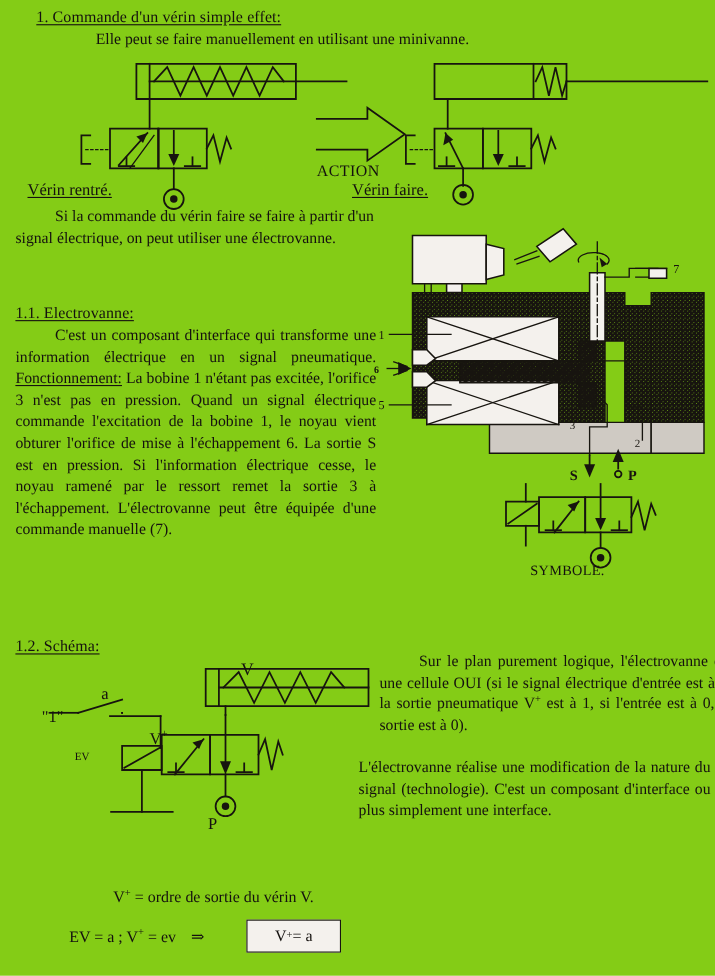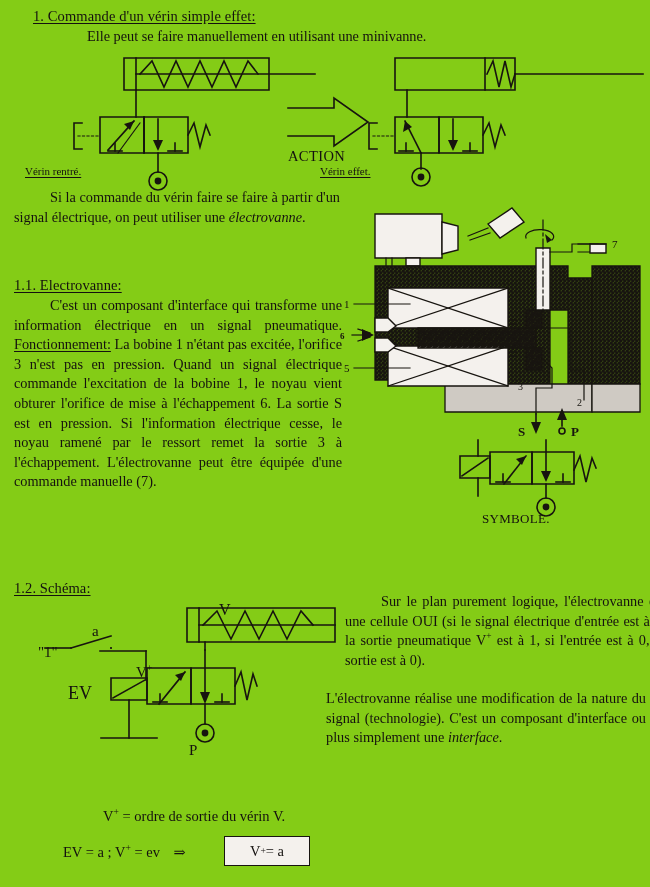--- a/index.html
+++ b/index.html
@@ -30,23 +30,23 @@
     letter-spacing: 0.1px;
     white-space: nowrap;
   }
   .para {
     font-size: 14.3px;
     line-height: 19.6px;
     text-align: justify;
     color: #15120f;
   }
   .para .ind { display: inline-block; width: 36px; }
-  .ital { font-style: italic; }
+  .ital { }
   .undl { text-decoration: underline; text-underline-offset: 1.5px; }
-  .lbl { font-size: 11px; white-space: nowrap; }
+  .lbl { font-size: 15px; white-space: nowrap; }
   sup.plus { font-size: 0.66em; vertical-align: super; line-height: 0; }
   svg.draw { position: absolute; overflow: visible; }
   svg.draw line, svg.draw path, svg.draw polyline, svg.draw rect,
   svg.draw circle, svg.draw polygon {
     stroke: #17140f;
     fill: none;
     stroke-width: 1.6;
     stroke-linecap: square;
     stroke-linejoin: miter;
     vector-effect: non-scaling-stroke;
@@ -184,21 +184,21 @@
 
     <line x1="26" y1="98" x2="26" y2="114"></line>
     <circle class="nofill" cx="26" cy="122" r="9"></circle>
     <circle class="fillblk" cx="26" cy="122" r="3.4"></circle>
   </svg>
 
   <div class="abs lbl" style="left:25px; top:165px;">
     <span class="undl">Vérin rentré.</span>
   </div>
   <div class="abs lbl" style="left:320px; top:165px;">
-    <span class="undl">Vérin effet.</span>
+    <span class="undl">Vérin faire.</span>
   </div>
 
   <div class="abs para" style="left:14px; top:188px; width:326px;">
     <span class="ind"></span><span>Si la commande du vérin faire se faire à partir d'un signal électrique, on peut utiliser une </span><span class="ital">électrovanne</span><span>.</span>
   </div>
 
   <div class="abs heading" style="left:14px; top:277px;">1.1. Electrovanne:</div>
 
   <div class="abs para" style="left:14px; top:296px; width:328px;">
     <span class="ind"></span><span>C'est un composant d'interface qui transforme une information électrique en un signal pneumatique. </span><span class="undl">Fonctionnement:</span><span> La bobine 1 n'étant pas excitée, l'orifice 3 n'est pas en pression. Quand un signal électrique commande l'excitation de la bobine 1, le noyau vient obturer l'orifice de mise à l'échappement 6. La sortie S est en pression. Si l'information électrique cesse, le noyau ramené par le ressort remet la sortie 3 à l'échappement. L'électrovanne peut être équipée d'une commande manuelle (7).</span>
@@ -350,21 +350,21 @@
     <rect class="nofill" x="142" y="-12" width="148" height="34"></rect>
     <line x1="154" y1="-12" x2="154" y2="22"></line>
     <line x1="154" y1="5" x2="290" y2="5"></line>
     <polyline points="158,5 172,-9 186,19 200,-9 214,19 228,-9 242,19 256,-9 268,5"></polyline>
 
     <line x1="160" y1="22" x2="160" y2="30"></line>
   </svg>
 
   <div class="abs lbl" style="left:38px; top:644px; font-size:15px;">"1"</div>
   <div class="abs lbl" style="left:92px; top:623px; font-size:15px;">a</div>
-  <div class="abs lbl" style="left:68px; top:683px; font-size:18px;">EV</div>
+  <div class="abs lbl" style="left:68px; top:683px; font-size:10px;">EV</div>
   <div class="abs lbl" style="left:136px; top:664px; font-size:15px;"><span>V</span><sup class="plus">+</sup></div>
   <div class="abs lbl" style="left:219px; top:601px; font-size:16px;">V</div>
   <div class="abs lbl" style="left:189px; top:742px; font-size:15px;">P</div>
 
   <div class="abs para" style="left:326px; top:592px; width:320px;margin-left:19px;">
     <span class="ind"></span><span>Sur le plan purement logique, l'électrovanne est une cellule OUI (si le signal électrique d'entrée est à 1, la sortie pneumatique V</span><sup class="plus">+</sup><span> est à 1, si l'entrée est à 0, la sortie est à 0).</span>
   </div>
 
   <div class="abs para" style="left:326px; top:689px; width:320px;">
     <span>L'électrovanne réalise une modification de la nature du signal (technologie). C'est un composant d'interface ou plus simplement une </span><span class="ital">interface</span><span>.</span>

